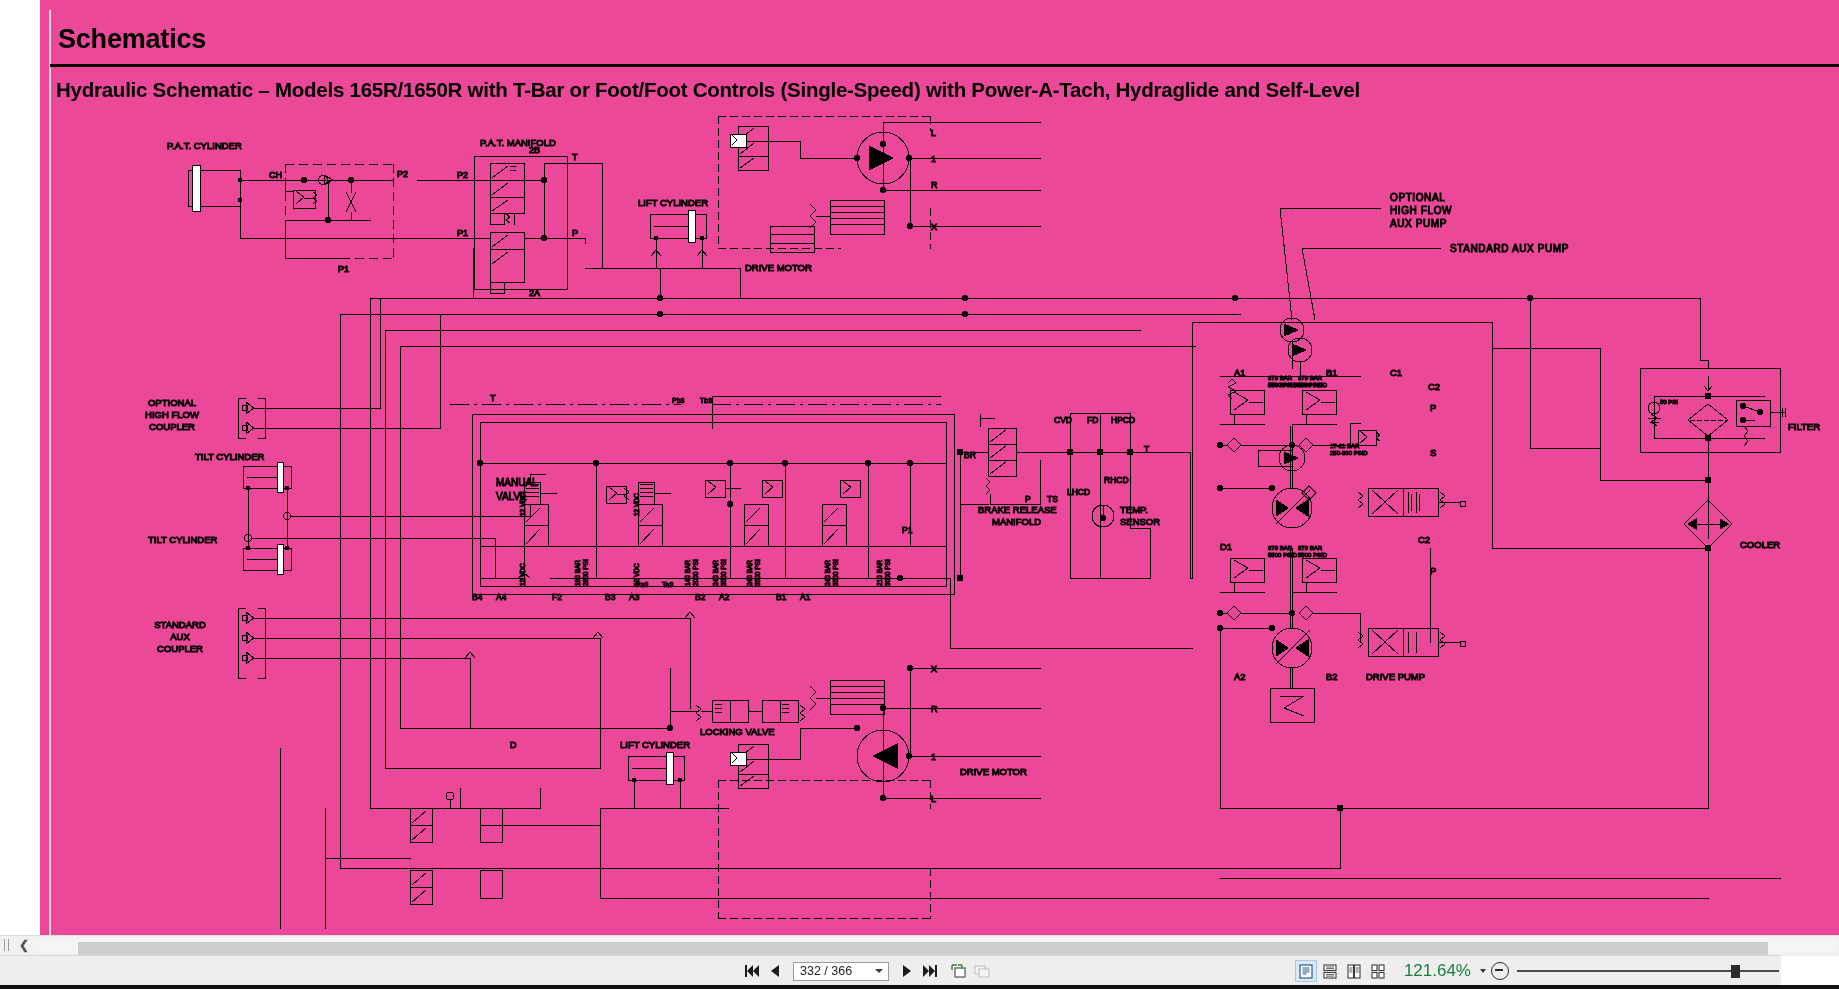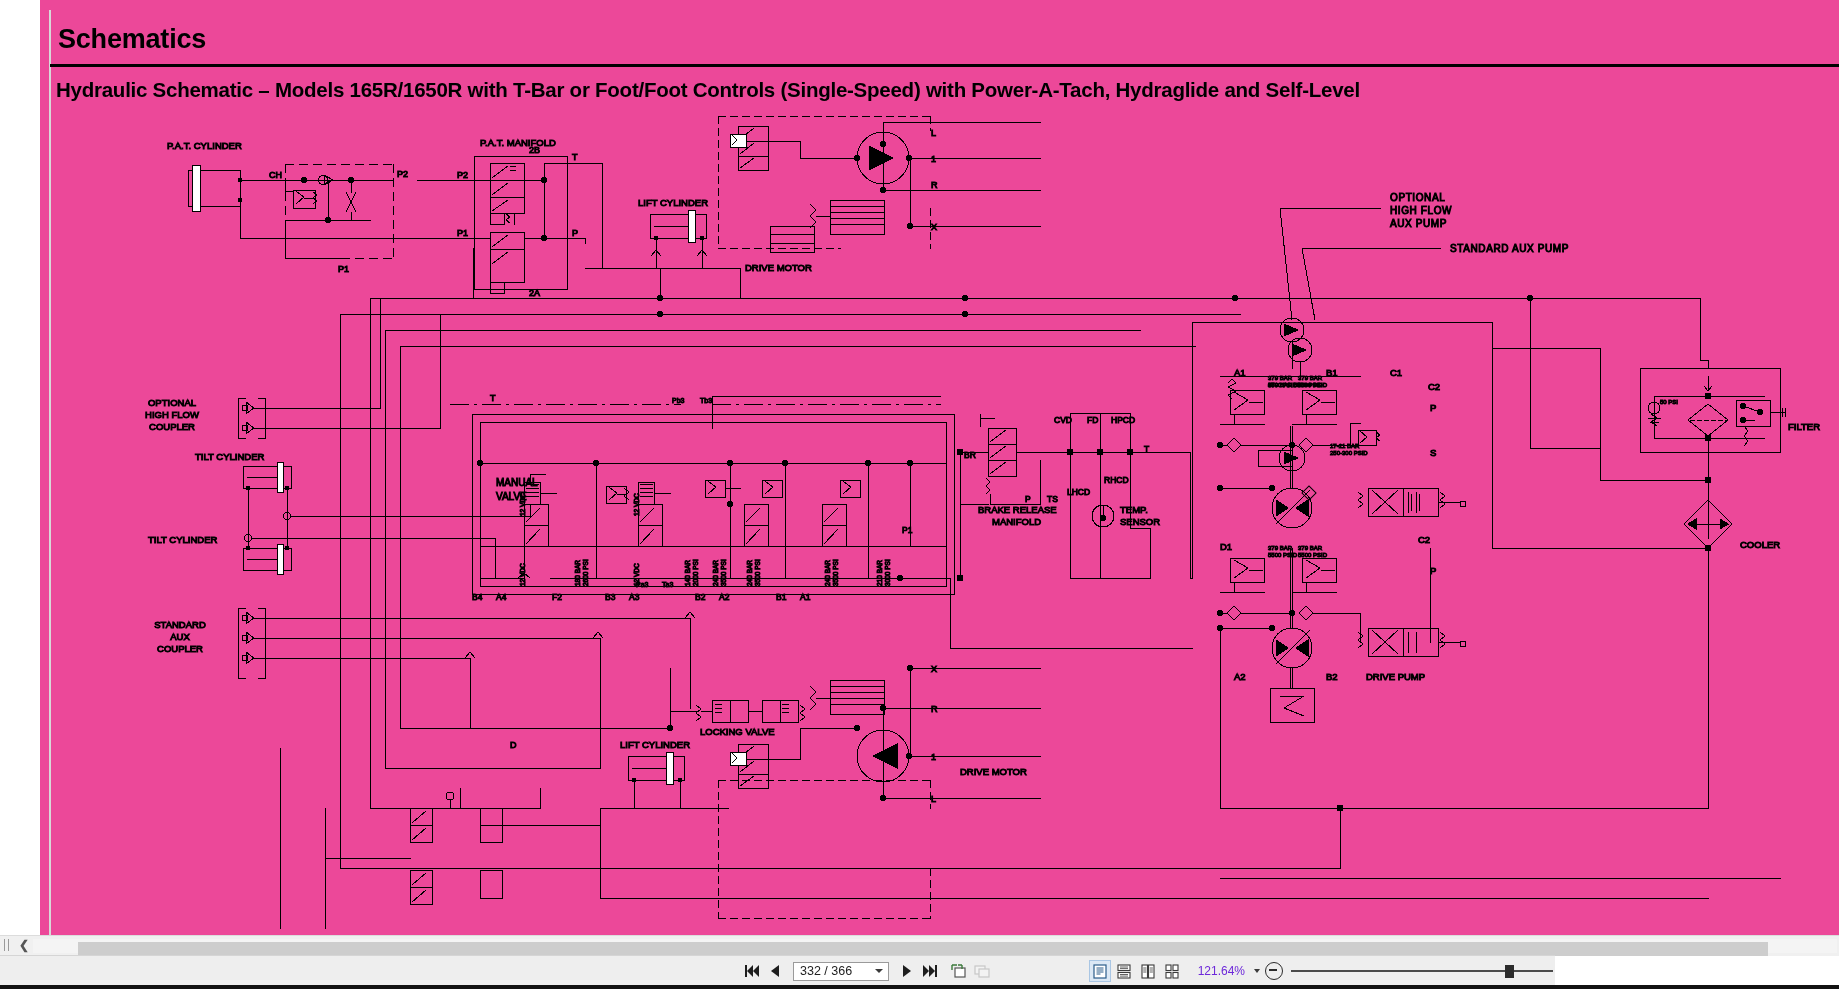--- a/index.html
+++ b/index.html
@@ -39,42 +39,42 @@
   .hscroll .sb-left-box:after{content:"";position:absolute;left:6px;top:1px;width:1px;height:12px;background:#9a9a9a;}
   .hscroll .sb-arrow-left{
     position:absolute;left:17px;top:1px;width:14px;height:17px;
     color:#555;font-size:12px;line-height:17px;text-align:center;font-weight:bold;
   }
   .hscroll .sb-track{position:absolute;left:33px;top:3px;right:2px;height:14px;background:#f4f4f4;}
   .hscroll .sb-thumb{position:absolute;left:78px;top:3px;width:1690px;height:14px;background:#cdcdcd;}
 
   
   .toolbar{
-    position:absolute;left:0;top:955px;width:1555px;height:30px;
+    position:absolute;left:0;top:955px;width:1781px;height:30px;
     background:#eeeeee;border-top:1px solid #d5d5d5;
   }
   .tb-center{position:absolute;left:742px;top:0;height:30px;display:flex;align-items:center;gap:3px;}
   .tb-btn{
     width:20px;height:22px;display:flex;align-items:center;justify-content:center;
     color:#1d1d1d;background:transparent;border:none;
   }
   .tb-btn.dim{opacity:.32;}
   .pagebox{
     width:96px;height:19px;border:1px solid #9a9a9a;background:#fff;
     display:flex;align-items:center;justify-content:space-between;
     padding:0 3px 0 6px;margin:0 5px;box-sizing:border-box;
   }
   .pagebox .pagetext{font-size:12.5px;color:#222;line-height:17px;}
   .pagebox .caret{width:0;height:0;border-left:4px solid transparent;border-right:4px solid transparent;
       border-top:4px solid #3a3a3a;margin-right:2px;}
 
   .tb-right{position:absolute;right:2px;top:0;height:30px;display:flex;align-items:center;gap:2px;}
   .viewbtn{width:22px;height:22px;display:flex;align-items:center;justify-content:center;}
   .viewbtn.active{background:#dbe8f5;border:1px solid #a9c6e4;box-sizing:border-box;}
-  .zoomlabel{font-size:12px;color:#6d28d9;margin:0 7px 0 13px;white-space:nowrap;}
+  .zoomlabel{font-size:17px;color:#15803d;margin:0 7px 0 13px;white-space:nowrap;}
   .zoomcaret{width:0;height:0;border-left:3.5px solid transparent;border-right:3.5px solid transparent;
       border-top:4px solid #3a3a3a;margin-right:3px;}
   .circ-btn{width:16px;height:16px;border:1.4px solid #2b2b2b;border-radius:50%;position:relative;}
   .circ-btn .bar{position:absolute;left:3px;top:6.3px;width:8px;height:1.6px;background:#2b2b2b;}
   .zslider{position:relative;width:262px;height:16px;margin-left:6px;}
   .zslider .ztrack{position:absolute;left:0;top:7px;width:262px;height:2px;background:#4a4a4a;}
   .zslider .zthumb{position:absolute;left:214px;top:2px;width:9px;height:13px;background:#2b2b2b;}
 
   .taskbar{position:absolute;left:0;top:985px;width:1839px;height:4px;background:#121212;}
 

